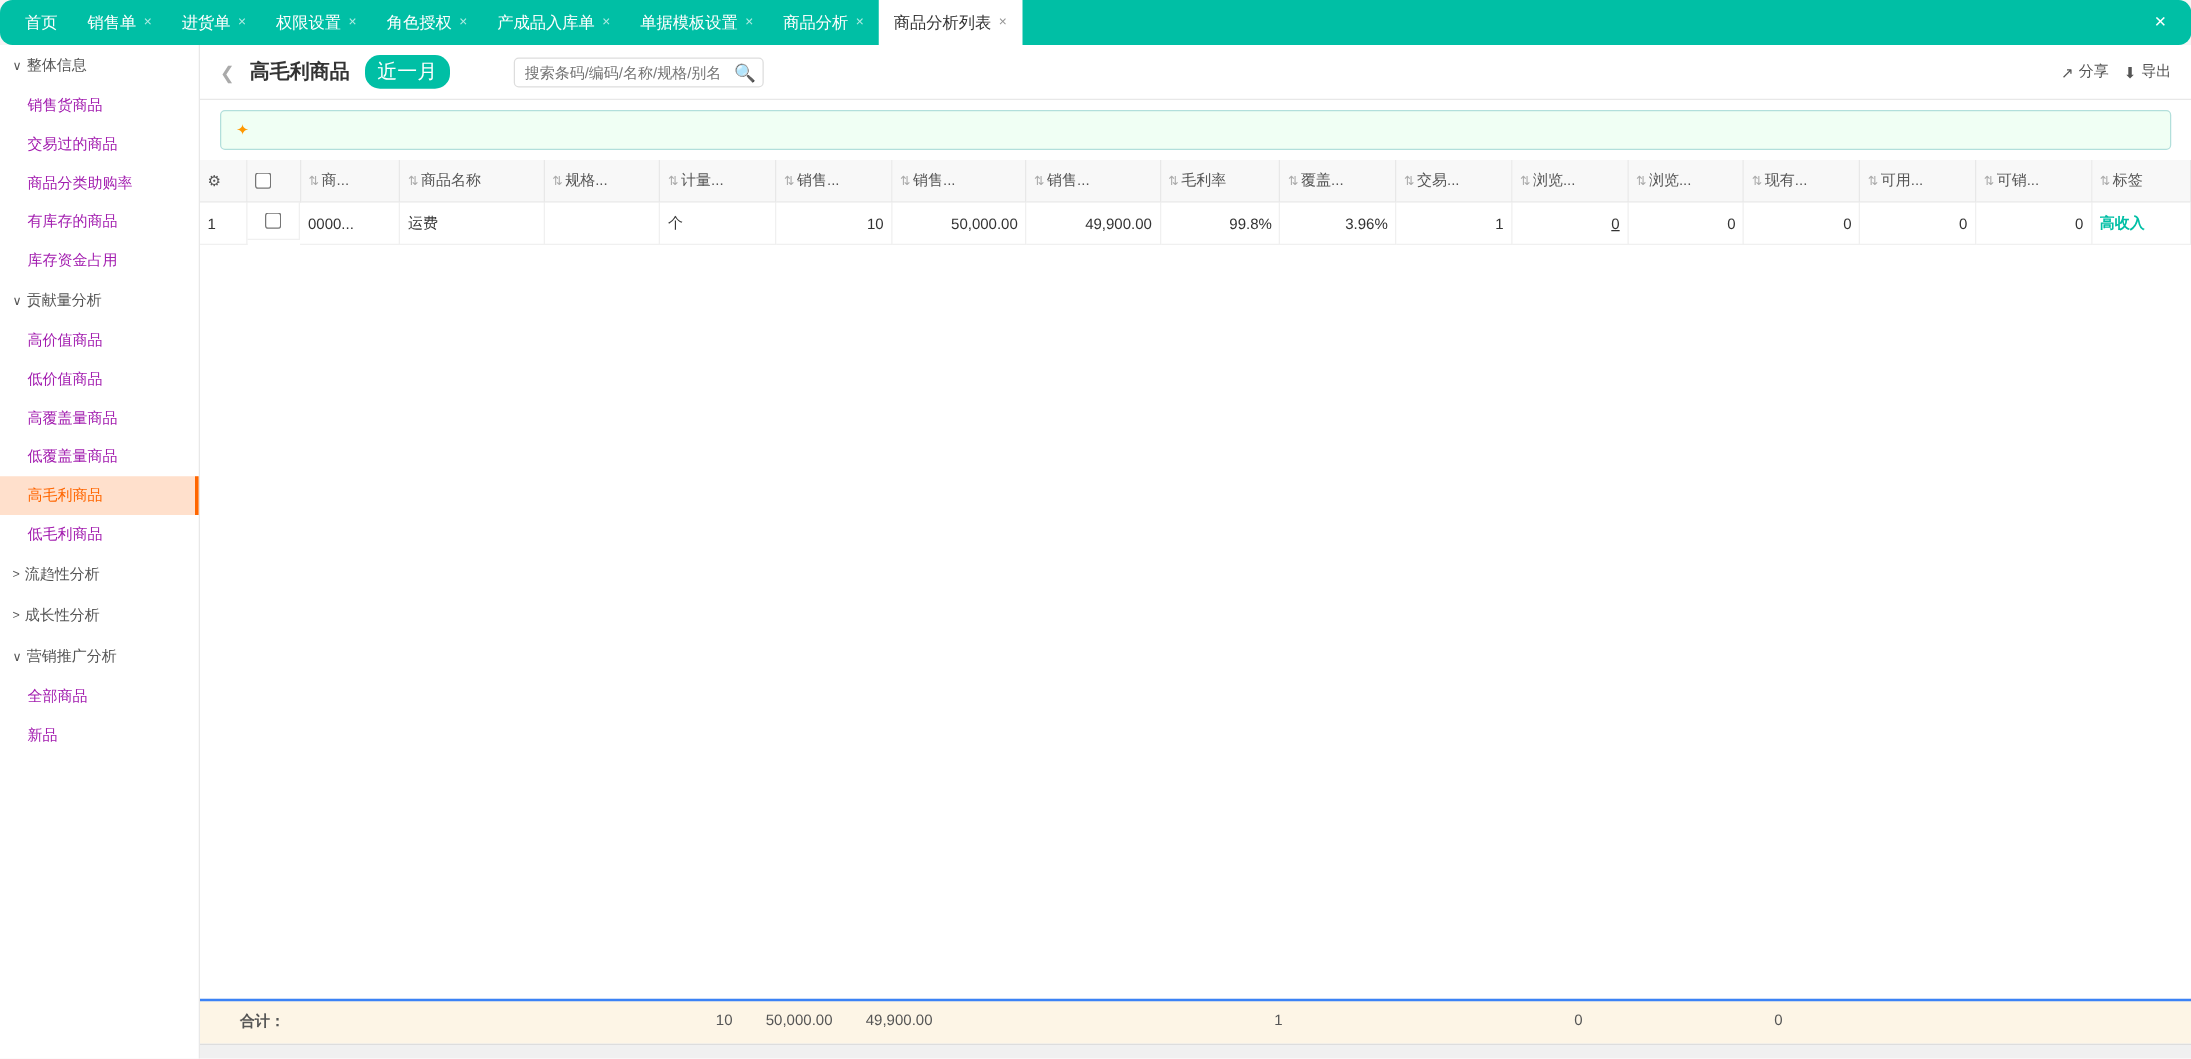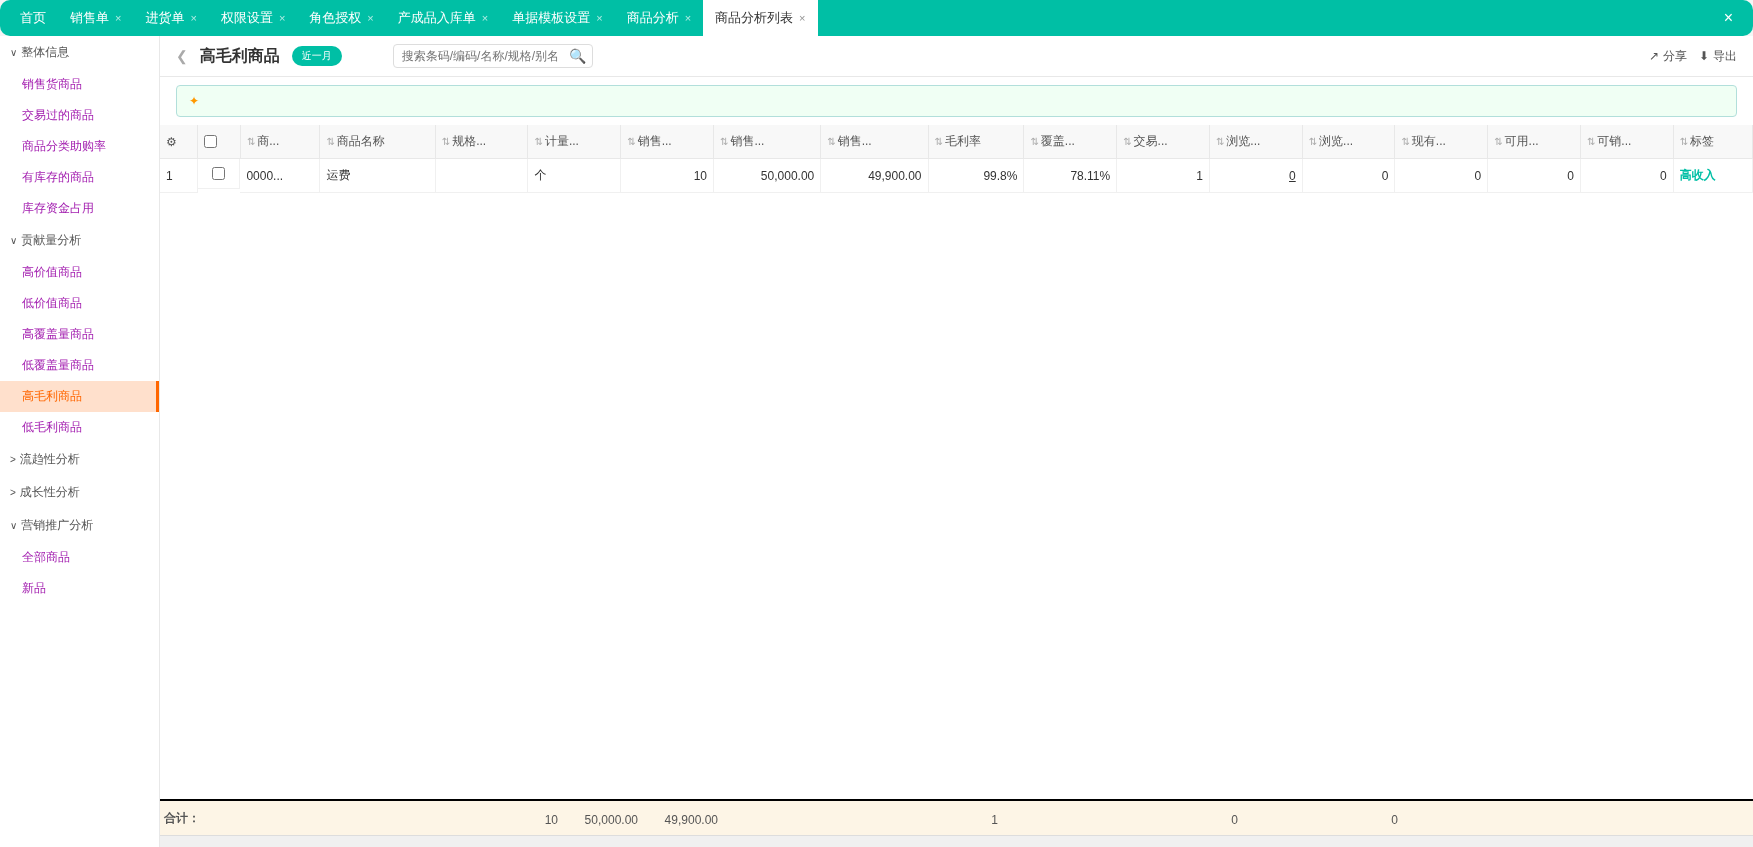--- a/index.html
+++ b/index.html
@@ -104,21 +104,21 @@
     .content-header .page-title {
       font-size: 16px;
       font-weight: bold;
       color: #333;
     }
     .content-header .time-filter {
       background: #00bfa5;
       color: white;
       padding: 3px 10px;
       border-radius: 12px;
-      font-size: 10px;
+      font-size: 16px;
       cursor: pointer;
     }
     .content-header .search-box {
       border: 1px solid #ddd;
       border-radius: 4px;
       padding: 4px 28px 4px 8px;
       font-size: 12px;
       color: #999;
       width: 200px;
       position: relative;
@@ -208,25 +208,25 @@
     }
     table tbody td.number { text-align: right; }
     table tbody td.tag-cell { color: #00bfa5; }
 
     
     .cb-wrap { display: flex; align-items: center; justify-content: center; }
     input[type="checkbox"] { cursor: pointer; }
 
     
     .footer-total {
-      border-top: 2px solid #000000;
+      border-top: 2px solid #3b82f6;
       background: #fdf5e6;
-      padding: 8px 4px;
-      display: flex;
-      align-items: flex-end;
+      padding: 8px 32px;
+      display: flex;
+      align-items: flex-start;
       font-size: 12px;
       color: #555;
       flex-shrink: 0;
       min-height: 36px;
     }
     .footer-total .total-label {
       width: 120px;
       font-weight: bold;
     }
     .footer-cells {
@@ -449,21 +449,21 @@
                 <input type="checkbox" style="">
               </td>
               <td class="">0000...</td>
               <td class="">运费</td>
               <td class=""></td>
               <td class="">个</td>
               <td class="number">10</td>
               <td class="number">50,000.00</td>
               <td class="number">49,900.00</td>
               <td class="number">99.8%</td>
-              <td class="number">78.11%</td>
+              <td class="number">3.96%</td>
               <td class="number">1</td>
               <td class="number"><span style="text-decoration: underline; cursor: pointer;">0</span></td>
               <td class="number">0</td>
               <td class="number">0</td>
               <td class="number">0</td>
               <td class="number">0</td>
               <td class="tag-cell" style="color: rgb(0, 191, 165); font-weight: bold;">高收入</td>
             </tr>
           </tbody>
       </table>

